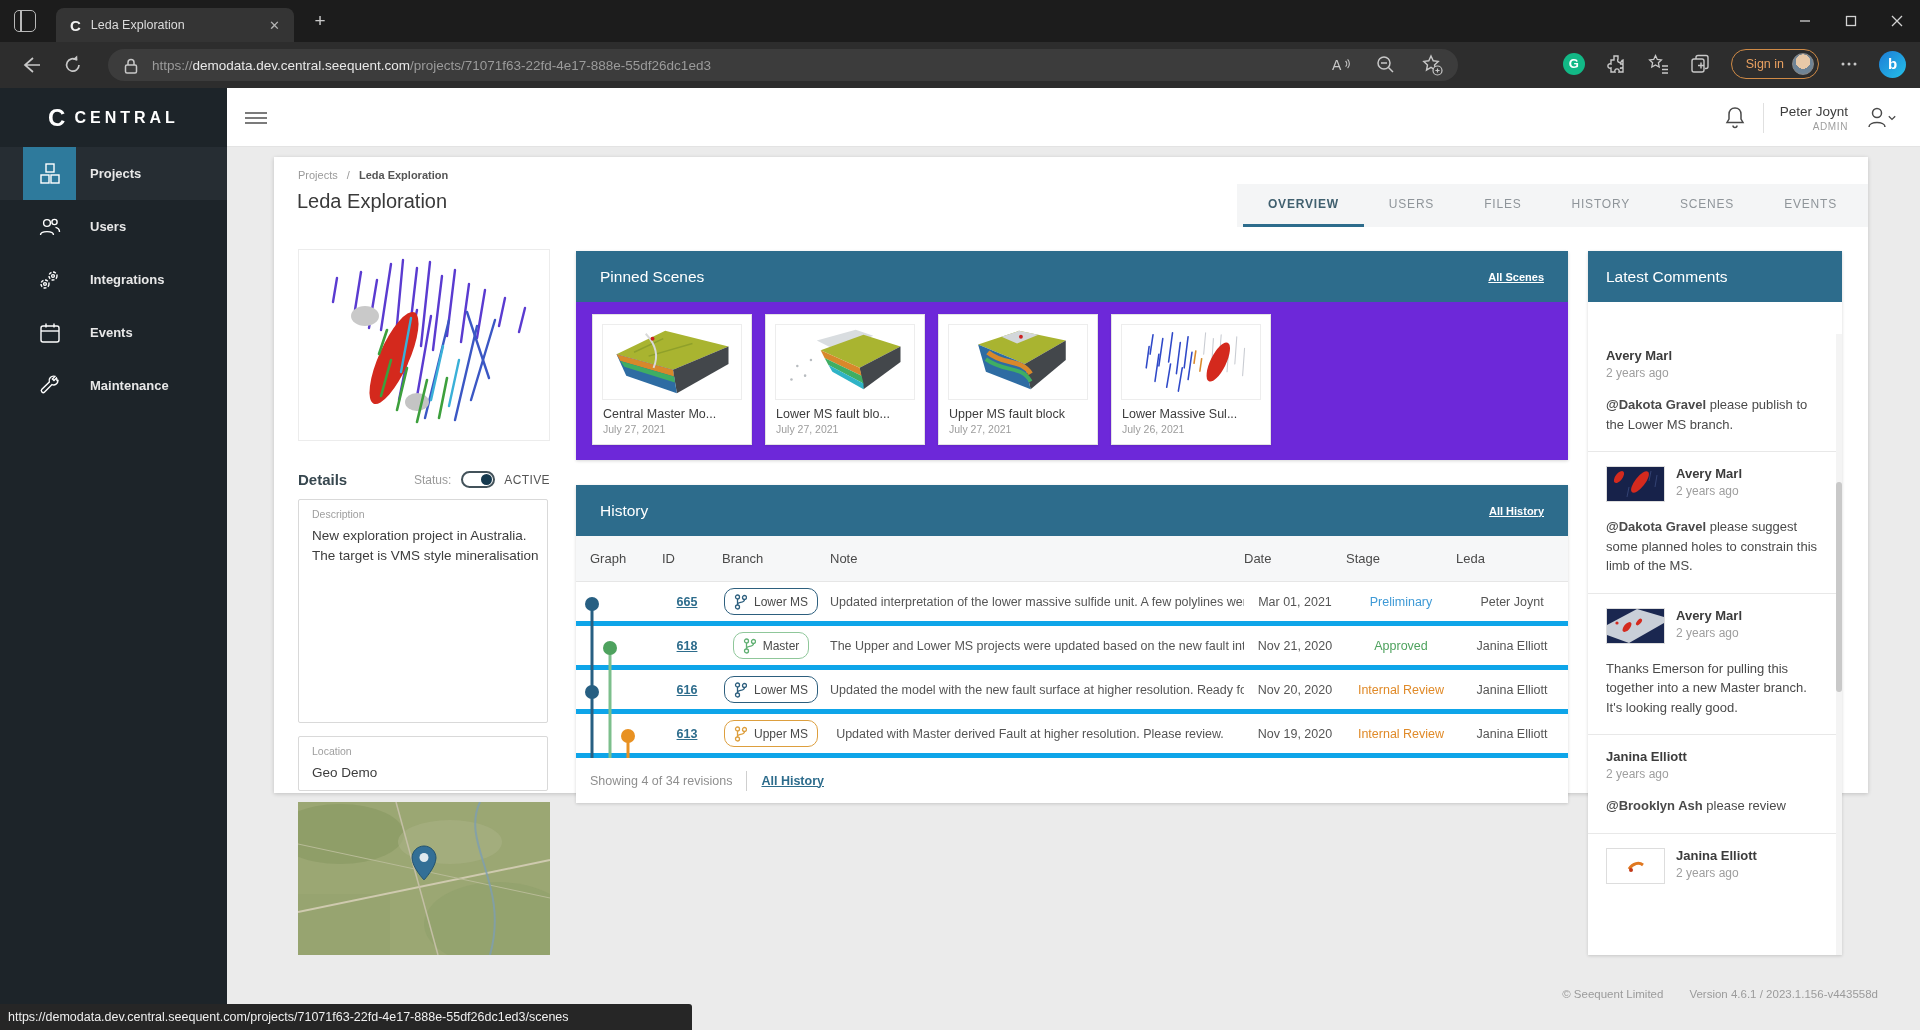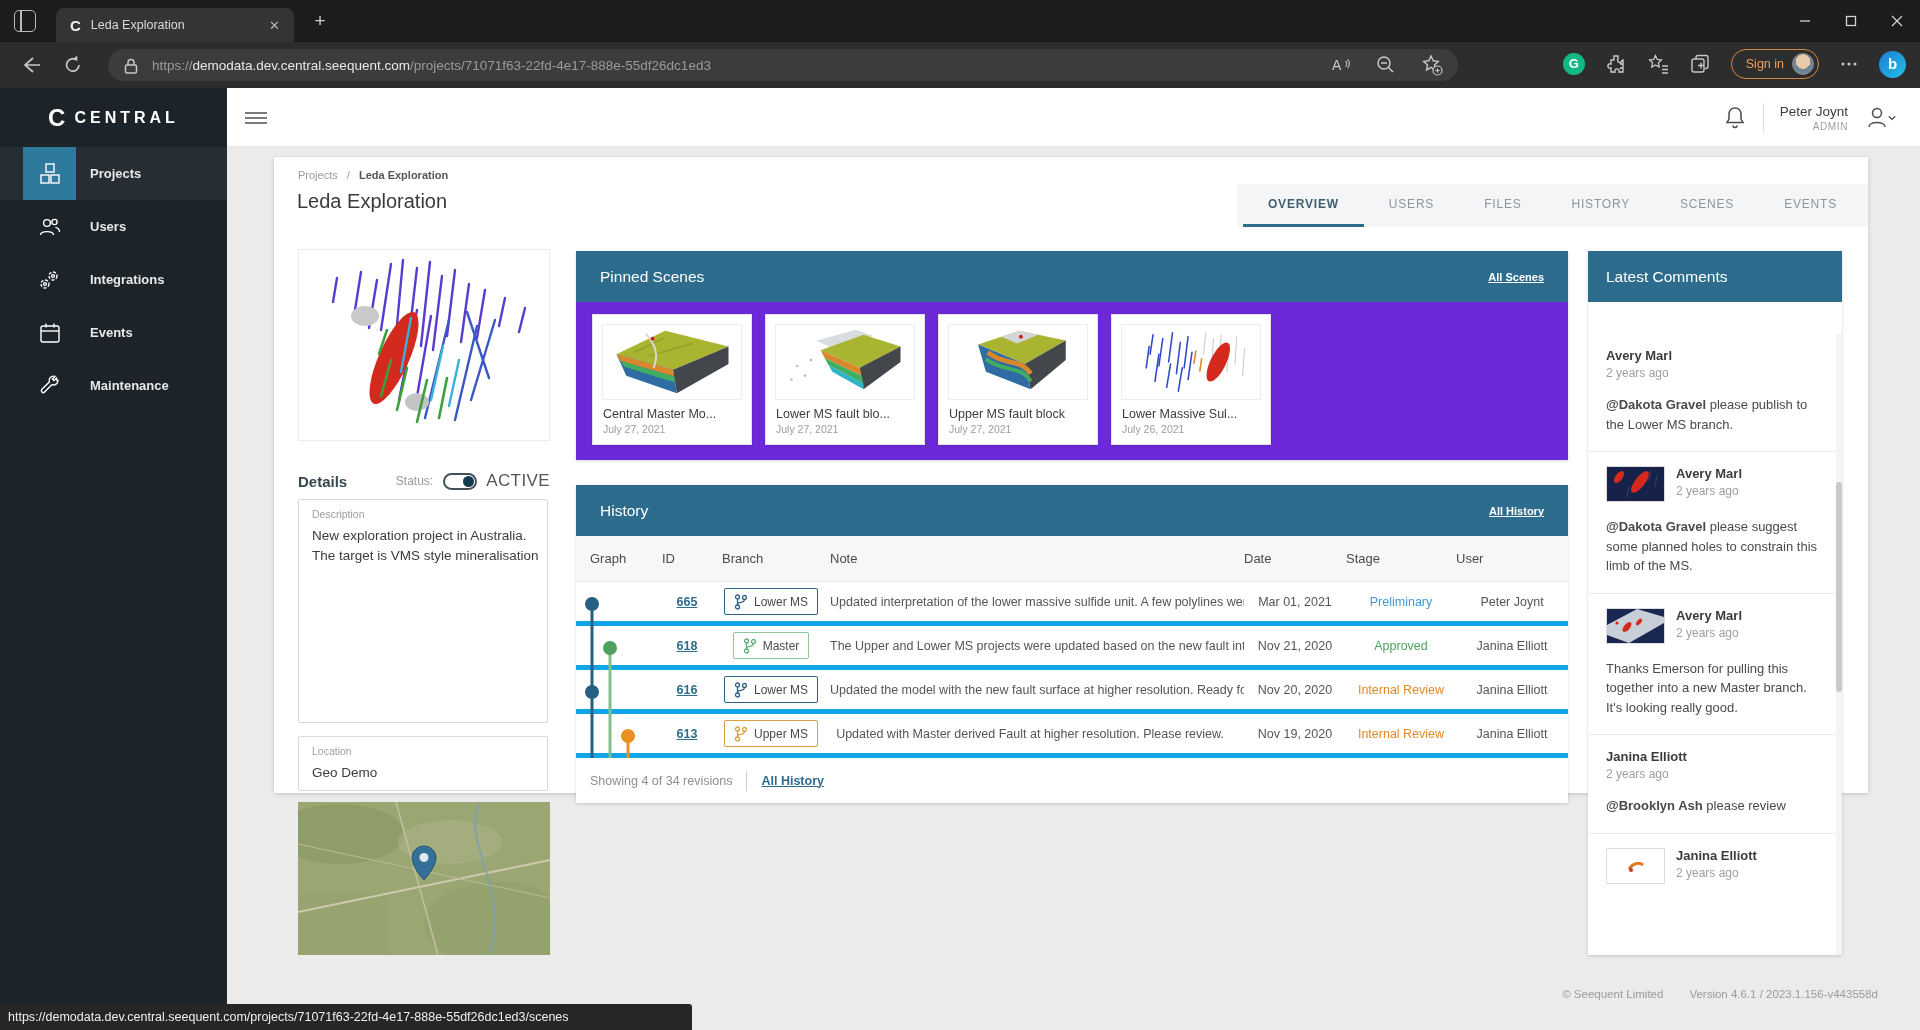--- a/index.html
+++ b/index.html
@@ -60,21 +60,21 @@
   .tab-item { padding:0 25px; display:flex; align-items:center; font-size:12px; letter-spacing:0.8px; color:#8f959a; border-bottom:3px solid transparent; }
   .tab-item.active { color:#41606f; border-bottom-color:#2d6c8c; font-weight:600; }
 
   
   .thumb-box { position:absolute; left:24px; top:92px; width:252px; height:192px; border:1px solid #ececec; background:#fff; }
   .details-row { position:absolute; left:24px; top:314px; width:252px; display:flex; align-items:center; }
   .details-h { font-size:15px; font-weight:700; color:#37474f; flex:1; }
   .status-lab { font-size:12px; color:#9a9a9a; margin-right:10px; }
   .toggle { width:34px; height:17px; border:2px solid #43525a; border-radius:10px; position:relative; margin-right:9px; }
   .toggle .knob { position:absolute; right:1px; top:1px; width:11px; height:11px; border-radius:50%; background:#15394e; }
-  .status-val { font-size:17px; color:#555; letter-spacing:0.4px;text-align:right; }
+  .status-val { font-size:12px; color:#555; letter-spacing:0.4px;text-align:right; }
   .field-box { position:absolute; left:24px; width:250px; border:1px solid #d9d9d9; border-radius:2px; background:#fff; }
   .desc-box { top:342px; height:224px; }
   .loc-box { top:579px; height:55px; }
   .field-label { font-size:10.5px; color:#9e9e9e; margin:8px 0 6px 13px; }
   .field-text { margin:0 13px; font-size:13.5px; color:#3c3c3c; line-height:1.45; }
   .map-box { position:absolute; left:24px; top:645px; width:252px; height:153px; overflow:hidden; }
 
   
   .panel-head { height:51px; background:#2d6c8c; color:#fff; display:flex; align-items:center; justify-content:space-between; padding:0 24px; }
   .panel-title { font-size:15.5px; font-weight:500; }
@@ -87,21 +87,21 @@
   .scene-name { margin:0 10px; font-size:12.5px; color:#3c3c3c; white-space:nowrap; overflow:hidden; }
   .scene-date { margin:2px 10px 9px; font-size:10.5px; color:#9c9c9c; }
 
   .history { position:absolute; left:302px; top:328px; width:992px; background:#fff; box-shadow:0 1px 3px rgba(0,0,0,.16); }
   .hgrid { display:grid; grid-template-columns:86px 50px 118px 1fr 102px 110px 112px; align-items:center; }
   .hcols { height:46px; background:#f6f7f8; border-bottom:1px solid #e6e6e6; font-size:13px; color:#4a4a4a; font-weight:500; }
   .hrow { height:44px; border-bottom:5px solid #0ea5e9; font-size:12.5px; color:#555;text-align:center; }
   .hbody { position:relative; }
   .graph-svg { position:absolute; left:0; top:0; }
   .rev-id { color:#2d6c8c; font-weight:600; text-decoration:underline; font-size:12.5px; }
-  .chip { display:inline-flex; align-items:center; gap:7px; height:27px; padding:0 9px; border:1px solid; border-radius:2px; font-size:12px; color:#4a4a4a; background:#fff; }
+  .chip { display:inline-flex; align-items:center; gap:7px; height:27px; padding:0 9px; border:1px solid; border-radius:10px; font-size:12px; color:#4a4a4a; background:#fff; }
   .chip.lower { border-color:#2d5f7e; }
   .chip.master { border-color:#8fc79a; }
   .chip.upper { border-color:#dd9f3e; }
   .note-cell { white-space:nowrap; overflow:hidden; padding-right:14px; }
   .stage-pre { color:#3f9ad6; }
   .stage-app { color:#4ea25e; }
   .stage-int { color:#e08a28; }
   .hfoot { height:45px; display:flex; align-items:center; padding-left:14px; font-size:12.5px; color:#8f8f8f; gap:14px; }
   .hfoot .fdiv { width:1px; height:20px; background:#cfcfcf; }
   .hfoot a { color:#2d6c8c; font-weight:700; text-decoration:underline; font-size:12.5px; }
@@ -521,21 +521,21 @@
       <span class="panel-title">History</span>
       <a class="panel-link">All History</a>
     </div>
     <div class="hgrid hcols">
       <span style="padding-left:14px">Graph</span>
       <span>ID</span>
       <span style="padding-left:10px">Branch</span>
       <span>Note</span>
       <span>Date</span>
       <span>Stage</span>
-      <span>User</span>
+      <span>Leda</span>
     </div>
     <div class="hbody">
       <svg class="graph-svg" width="86" height="176">
         <line x1="16" y1="22" x2="16" y2="176" stroke="#275f82" stroke-width="3"></line>
         <line x1="34" y1="66" x2="34" y2="176" stroke="#7cbf8c" stroke-width="3"></line>
         <line x1="52" y1="154" x2="52" y2="176" stroke="#e89122" stroke-width="3"></line>
         <circle cx="16" cy="22" r="7" fill="#275f82"></circle>
         <circle cx="34" cy="66" r="7" fill="#4ea25e"></circle>
         <circle cx="16" cy="110" r="7" fill="#275f82"></circle>
         <circle cx="52" cy="154" r="7" fill="#e89122"></circle>

